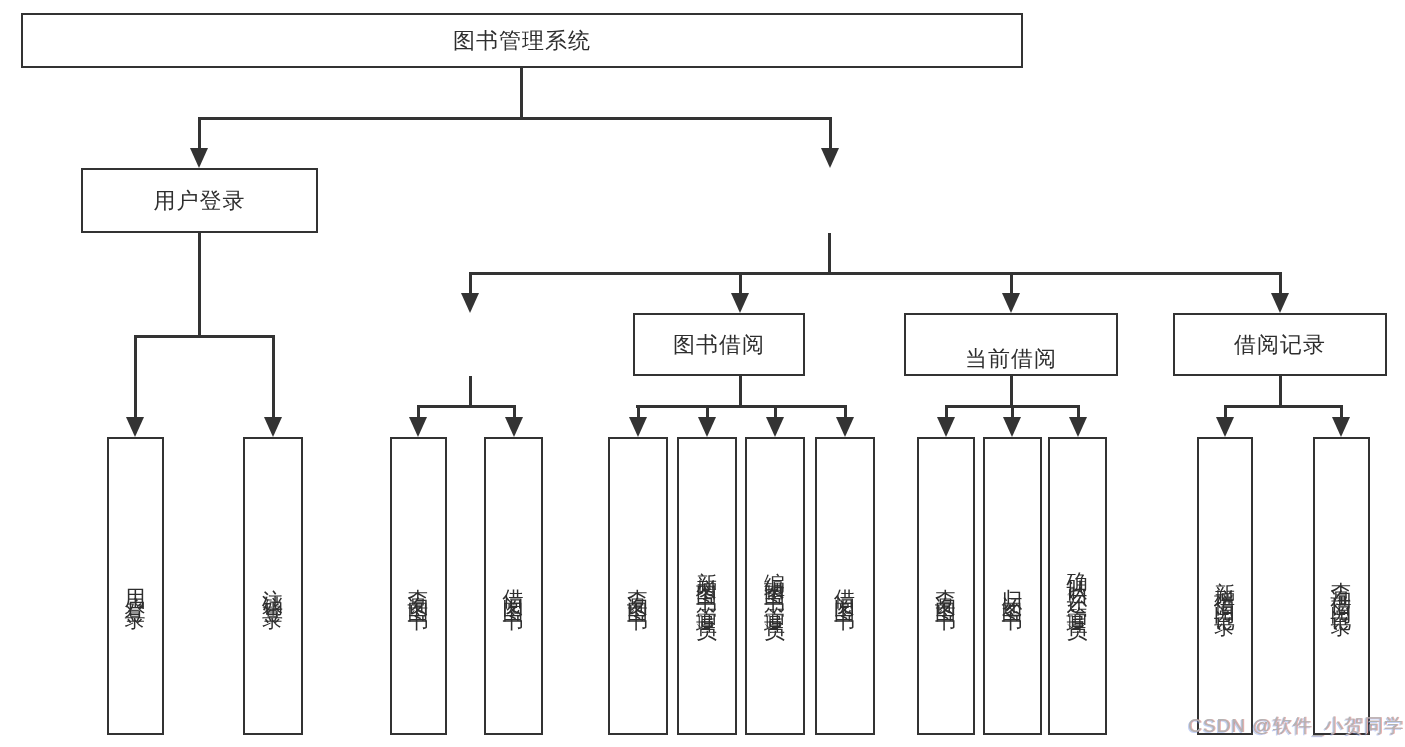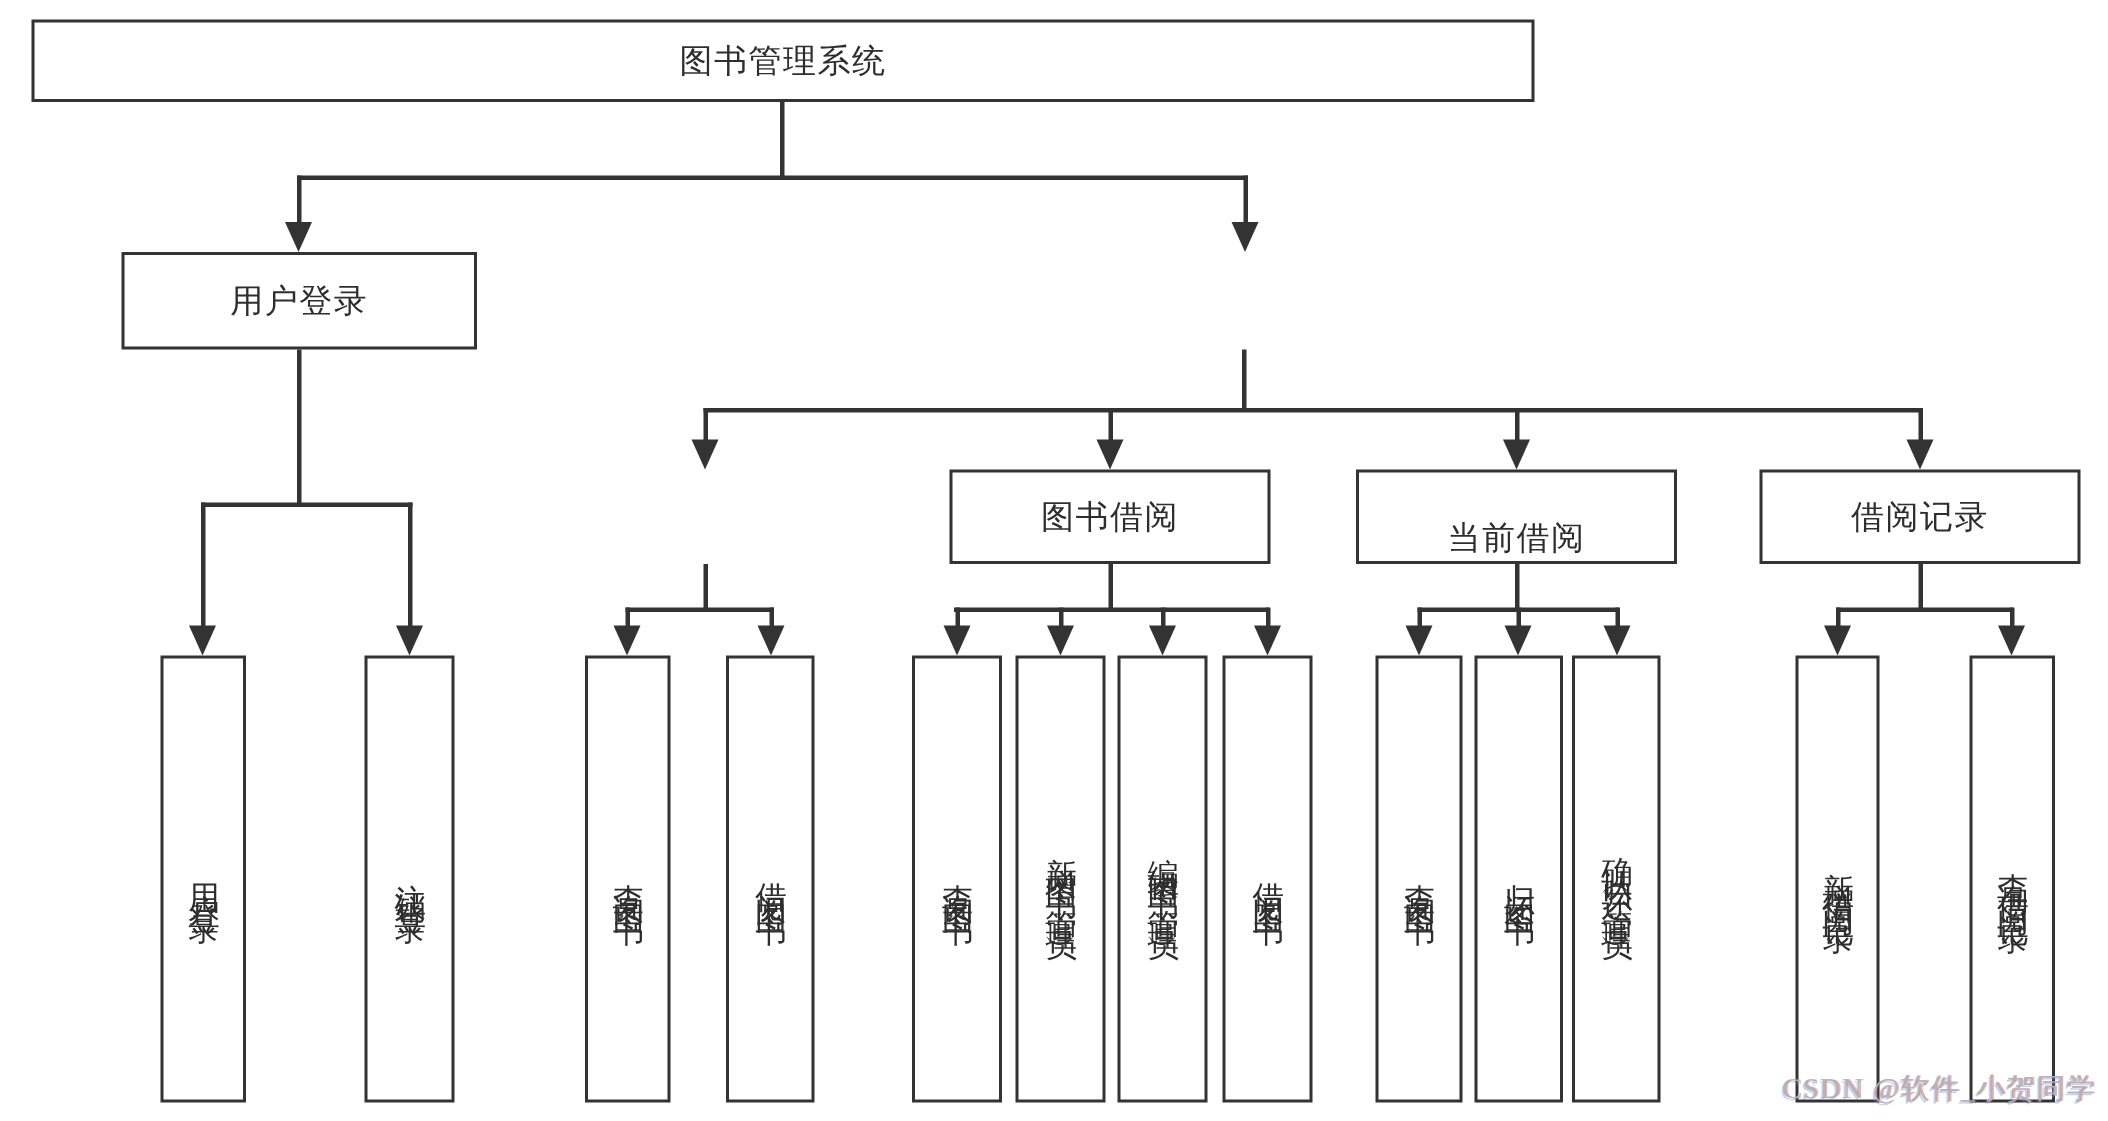--- a/index.html
+++ b/index.html
@@ -13,21 +13,20 @@
   body{
     background:var(--bg);
     font-family:"Liberation Sans","DejaVu Sans",sans-serif;
     color:var(--text);
   }
   .stage{
     position:relative;
     width:1405px;height:747px;
     background:var(--bg);
     overflow:hidden;
-    font-family:Liberation Serif, serif;
   }
   
   .node{
     position:absolute;
     border:2.5px solid var(--line);
     background:#fff;
     display:flex;
     align-items:center;
     justify-content:center;
     font-size:22px;
@@ -107,21 +106,21 @@
   <div class="hline" style="left:469px;top:272px;width:813px;"></div>
   <div class="vline" style="left:469px;top:272px;height:25px;"></div>
   <div class="arr" style="left:461px;top:293px;"></div>
   <div class="vline" style="left:739px;top:272px;height:25px;"></div>
   <div class="arr" style="left:731px;top:293px;"></div>
   <div class="vline" style="left:1010px;top:272px;height:25px;"></div>
   <div class="arr" style="left:1002px;top:293px;"></div>
   <div class="vline" style="left:1279px;top:272px;height:25px;"></div>
   <div class="arr" style="left:1271px;top:293px;"></div>
 
-  <div class="node" style="left:633px;top:313px;width:214px;height:63px;">
+  <div class="node" style="left:633px;top:313px;width:172px;height:63px;">
     <span>图书借阅</span>
   </div>
   <div class="node" style="left:904px;top:313px;width:214px;height:63px;align-items:flex-end;">
     <span>当前借阅</span>
   </div>
   <div class="node" style="left:1173px;top:313px;width:214px;height:63px;text-align:center;">
     <span>借阅记录</span>
   </div>
 
   <div class="vline" style="left:469px;top:376px;height:31px;"></div>

